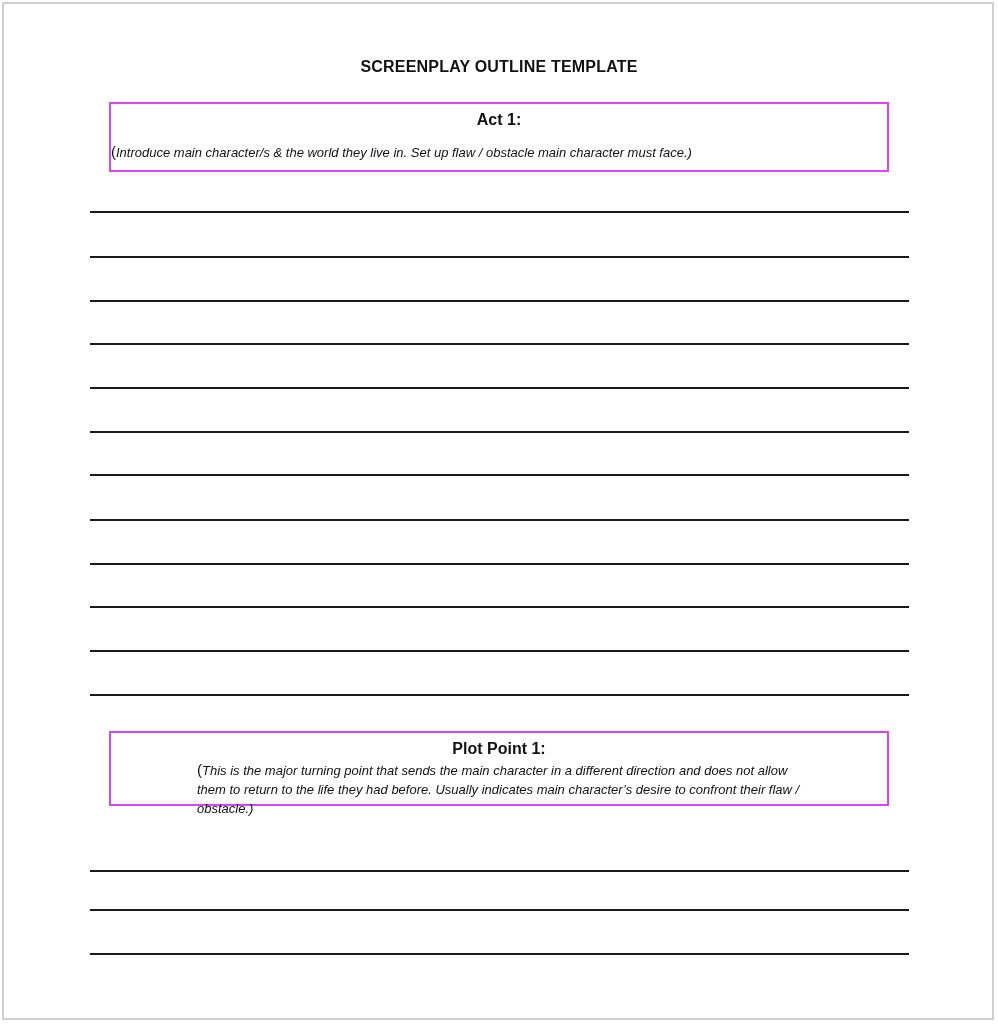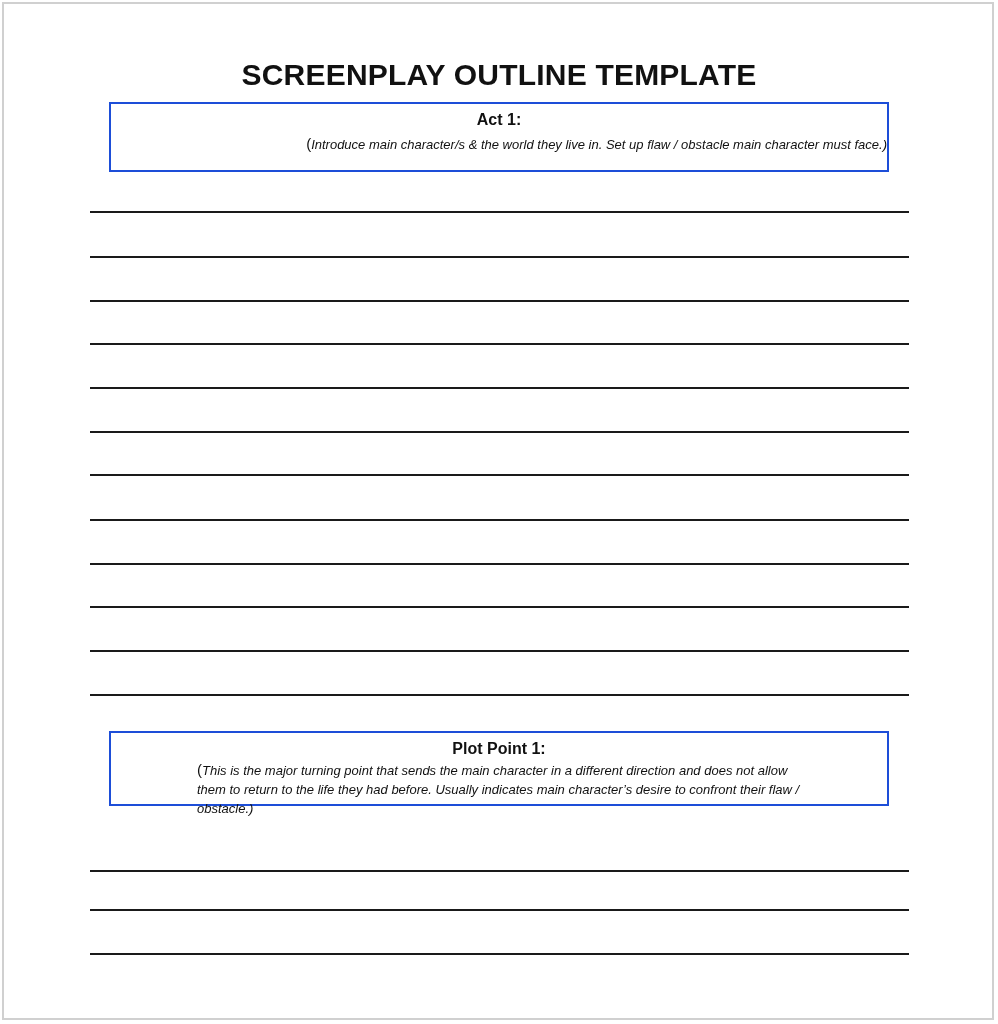--- a/index.html
+++ b/index.html
@@ -1,24 +1,24 @@
 <!DOCTYPE html>
 <html><head>
   <meta charset="utf-8">
   <style>
     html, body { margin: 0; padding: 0; background: #ffffff; }
     body { width: 998px; height: 1024px; position: relative; overflow: hidden; font-family: "Liberation Sans", sans-serif; color: #111; }
     .page { position: absolute; left: 2px; top: 2px; width: 992px; height: 1018px; border: 2px solid #d0d0d0; border-right-width: 2px; box-sizing: border-box; background: #fff; }
-    .title { position: absolute; left: 0; top: 58px; width: 998px; text-align: center; font-weight: bold; font-size: 30px; letter-spacing: 0.2px; color: #111; }
-    .box { position: absolute; border: 2px solid #1d4ed8; box-sizing: border-box; background: #fff; }
+    .title { position: absolute; left: 0; top: 58px; width: 998px; text-align: center; font-weight: bold; font-size: 16px; letter-spacing: 0.2px; color: #111; }
+    .box { position: absolute; border: 2px solid #d946ef; box-sizing: border-box; background: #fff; }
     .box-act1 { left: 109px; top: 102px; width: 780px; height: 70px; }
     .box-pp1 { left: 109px; top: 731px; width: 780px; height: 75px; }
     .box-heading { text-align: center; font-weight: bold; font-size: 16px; margin-top: 7px; color: #111; }
     .box-desc { font-style: italic; font-size: 13px; color: #111; line-height: 19px; }
-    .box-act1 .box-desc { text-align: right; margin-top: 5px; }
+    .box-act1 .box-desc { text-align: left; margin-top: 13px; }
     .box-pp1 .box-desc { padding-left: 66px; padding-right: 70px; margin-top: 2px; margin-left: 20px; }
     .paren { font-style: normal; font-size: 15px; }
     .rule { position: absolute; left: 90px; width: 819px; height: 2px; background: #1a1a1a; }
   </style>
 </head>
 <body>
 
 <div class="page"></div>
 
 <div class="title">SCREENPLAY OUTLINE TEMPLATE</div>

